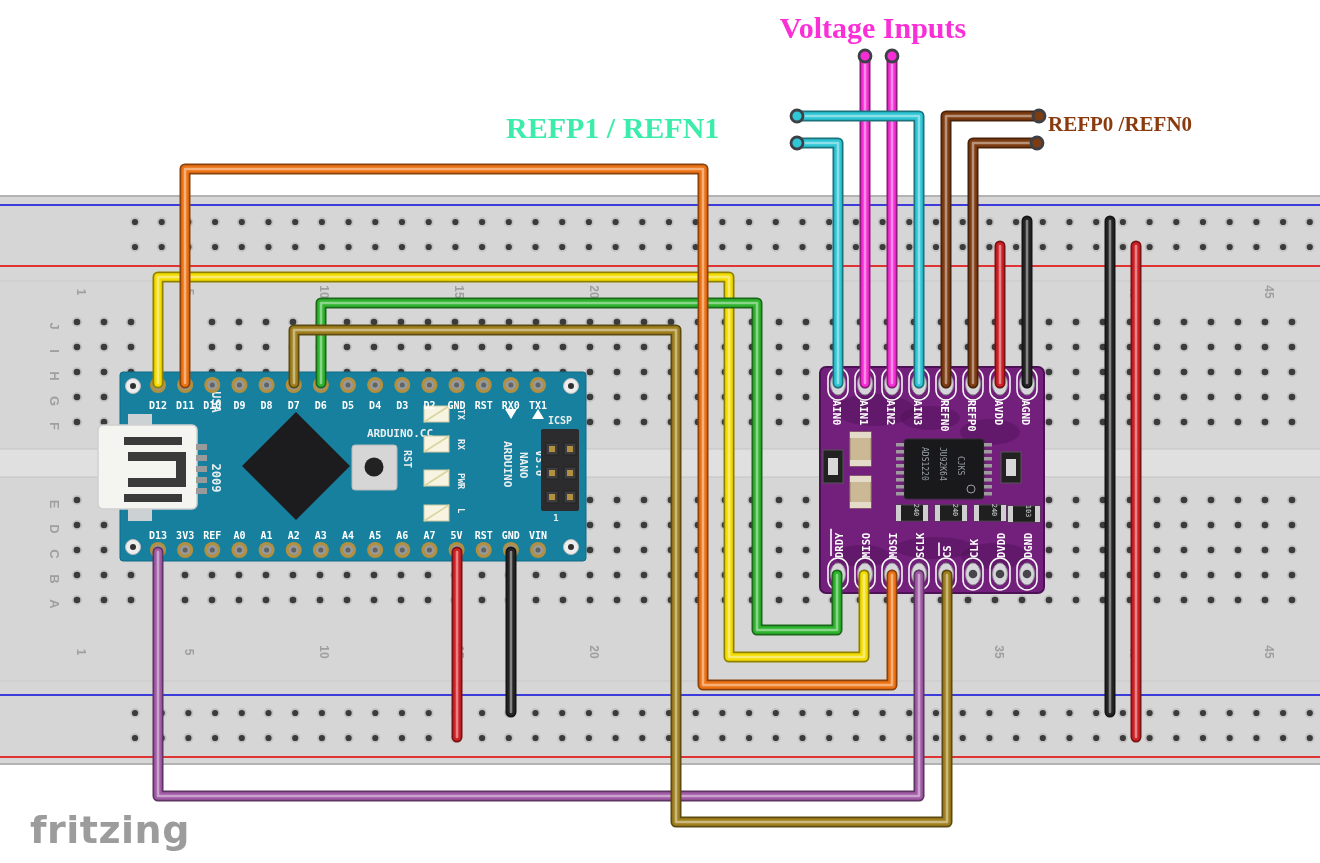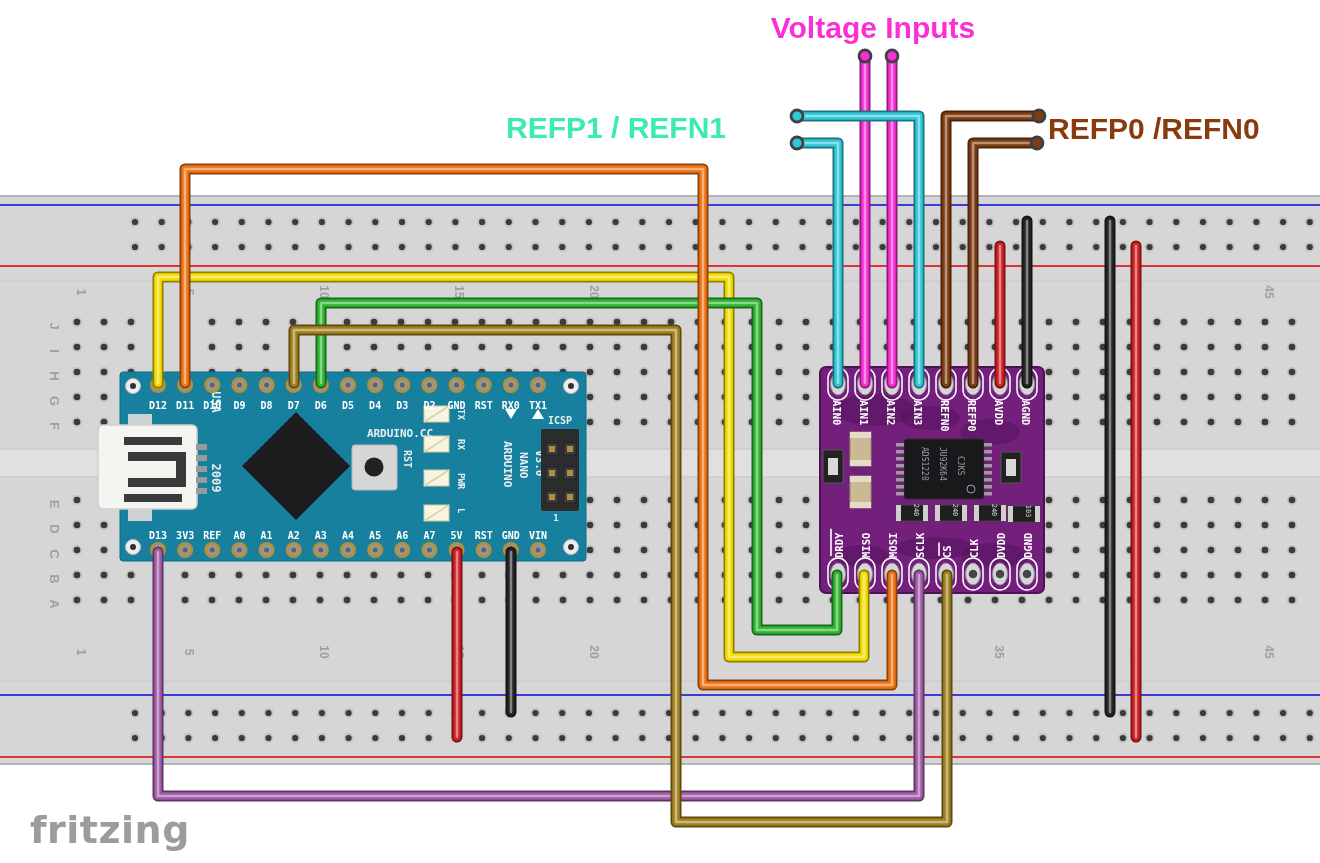--- a/index.html
+++ b/index.html
@@ -1,23 +1,23 @@
 <!DOCTYPE html>
 <html><head>
 <meta charset="utf-8">
 <style>
   html,body{margin:0;padding:0;background:#ffffff;}
   .stage{position:relative;width:1320px;height:863px;overflow:hidden;background:#fff;
          font-family:"Liberation Sans",sans-serif;}
   #scene{position:absolute;left:0;top:0;}
   .lbl{position:absolute;font-weight:bold;white-space:nowrap;line-height:1;
-       font-family:Liberation Sans, sans-serif;}
+       font-family:Liberation Serif, serif;}
   .lbl-voltage{left:740px;top:13px;width:266px;text-align:center;font-size:30px;}
   .lbl-ref1{left:506px;top:113px;font-size:30px;}
-  .lbl-ref0{left:1048px;top:114px;font-size:30px;}
+  .lbl-ref0{left:1048px;top:114px;font-size:21px;}
   .watermark{position:absolute;left:30px;top:808px;font-size:38px;font-weight:bold;
              letter-spacing:0.5px;font-family:"DejaVu Sans",sans-serif;}
 </style>
 </head>
 <body>
 
 <div class="stage">
   <svg id="scene" width="1320" height="863" viewBox="0 0 1320 863">
       <rect x="0" y="0" width="1320" height="863" fill="#ffffff"></rect>
       <g>

